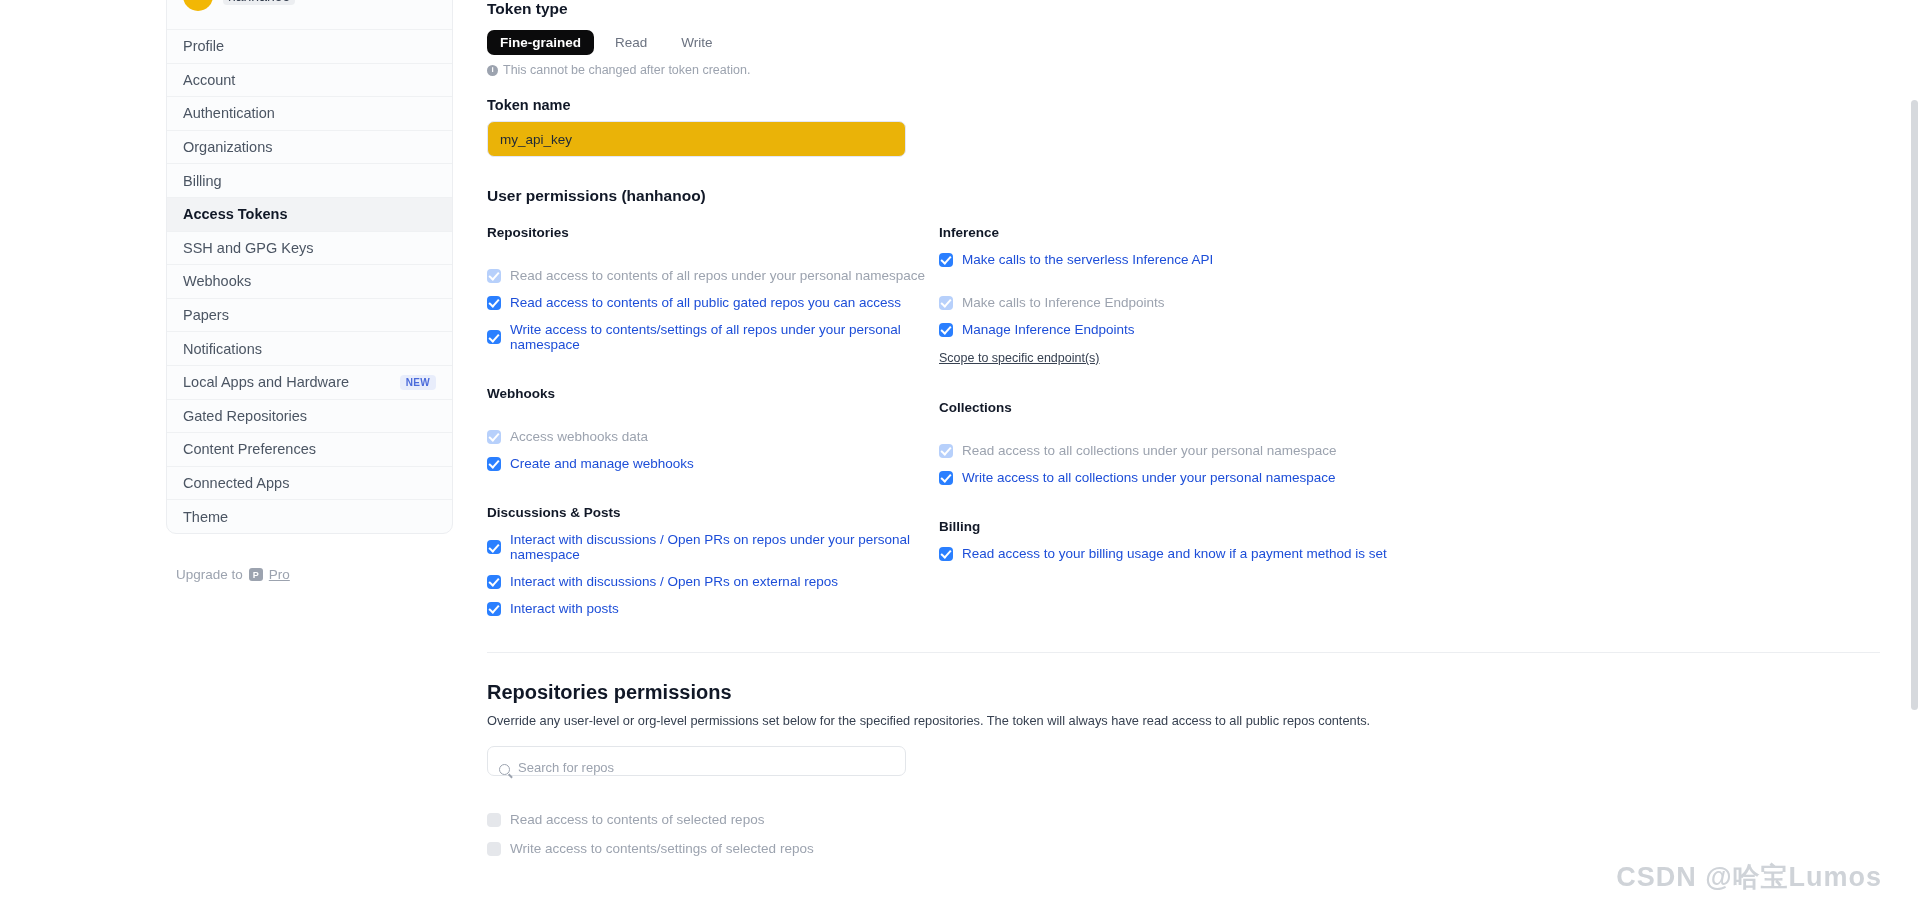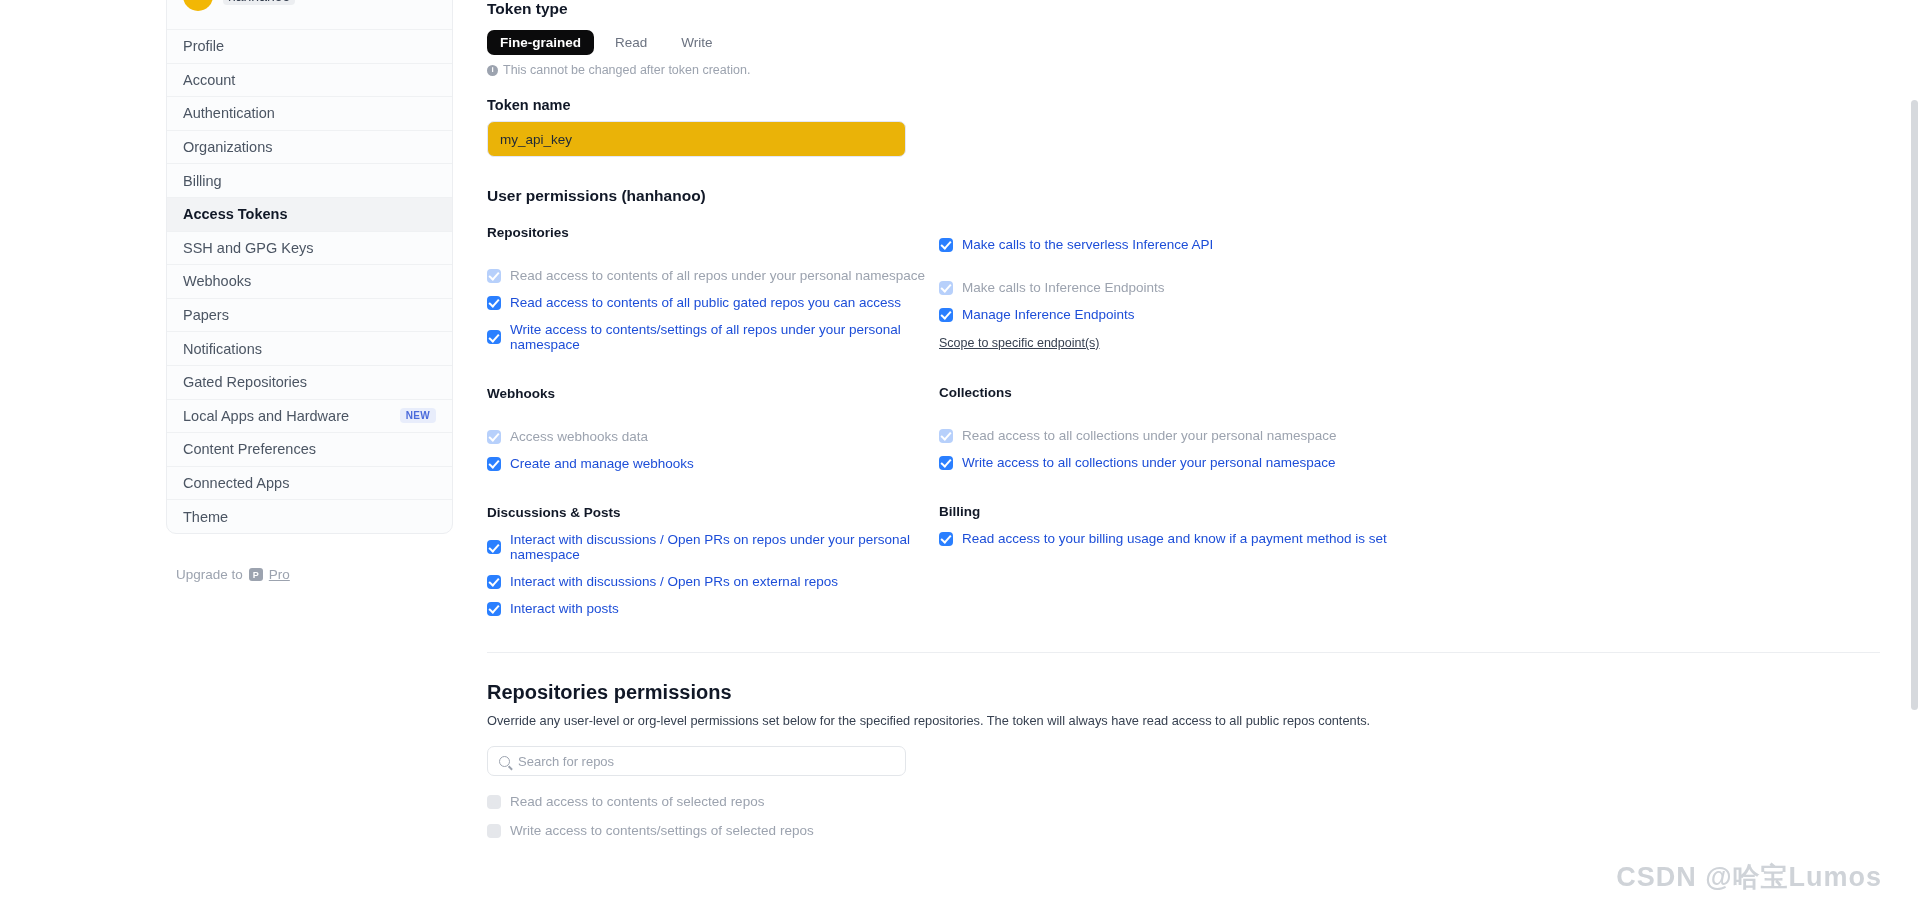--- a/index.html
+++ b/index.html
@@ -127,37 +127,37 @@
   }
 
   .divider { border-top: 1px solid #eceef1; margin-top: 36px; }
 
   .repo-perm-title { font-size: 20px; font-weight: 700; margin-top: 28px; }
   .repo-perm-desc { font-size: 12.8px; color: #374151; margin-top: 9px; }
 
   .search-wrap {
     margin-top: 18px; width: 419px; height: 30px;
     border: 1px solid #e3e6ea; border-radius: 7px;
-    display: flex; align-items: center; gap: 8px; padding: 0 11px;
+    display: flex; align-items: flex-end; gap: 8px; padding: 0 11px;
     background: #fff;
   }
   .search-wrap input {
     border: none; outline: none; font-size: 13px; color: #374151;
     font-family: inherit; flex: 1; background: transparent;
   }
   .search-wrap input::placeholder { color: #9ca3af; }
   .mag {
     width: 11px; height: 11px; border: 1.6px solid #9ca3af; border-radius: 50%;
     position: relative; flex: 0 0 11px;
   }
   .mag::after {
     content: ""; position: absolute; right: -4px; bottom: -3px;
     width: 5px; height: 1.6px; background: #9ca3af; transform: rotate(45deg);
   }
-  .bottom-list { margin-top: 18px; }
+  .bottom-list { margin-top: 36px; }
   .bottom-list .chk-row { margin-top: 14px; }
 
   
   .watermark {
     position: absolute; right: 38px; bottom: 24px;
     font-size: 27px; color: #cfd3d8; font-weight: 700;
     letter-spacing: 1px; white-space: nowrap;
   }
   .scrollbar {
     position: absolute; right: 2px; top: 100px; width: 7px; height: 610px;
@@ -201,25 +201,25 @@
           <div class="nav-item">
             <span>Webhooks</span>
           </div>
           <div class="nav-item">
             <span>Papers</span>
           </div>
           <div class="nav-item">
             <span>Notifications</span>
           </div>
           <div class="nav-item">
-            <span>Gated Repositories</span>
-          </div>
-          <div class="nav-item">
             <span>Local Apps and Hardware</span>
             <span class="badge-new">NEW</span>
+          </div>
+          <div class="nav-item">
+            <span>Gated Repositories</span>
           </div>
           <div class="nav-item">
             <span>Content Preferences</span>
           </div>
           <div class="nav-item">
             <span>Connected Apps</span>
           </div>
           <div class="nav-item">
             <span>Theme</span>
           </div>
@@ -291,21 +291,21 @@
                 <span class="cbox"></span>
                 <span>Interact with discussions / Open PRs on external repos</span>
               </label>
               <label class="chk-row">
                 <span class="cbox"></span>
                 <span>Interact with posts</span>
               </label>
             </div>
           </div>
         <div class="col-r" id="col-right">
-            <div class="group"><label class="chk-row">
+            <div class="group"><div class="group-title">Inference</div><label class="chk-row">
                 <span class="cbox"></span>
                 <span>Make calls to the serverless Inference API</span>
               </label><label class="chk-row disabled">
                 <span class="cbox dim"></span>
                 <span>Make calls to Inference Endpoints</span>
               </label><label class="chk-row">
                 <span class="cbox"></span>
                 <span>Manage Inference Endpoints</span>
               </label><a class="link-scope">Scope to specific endpoint(s)</a></div>
             <div class="group">

